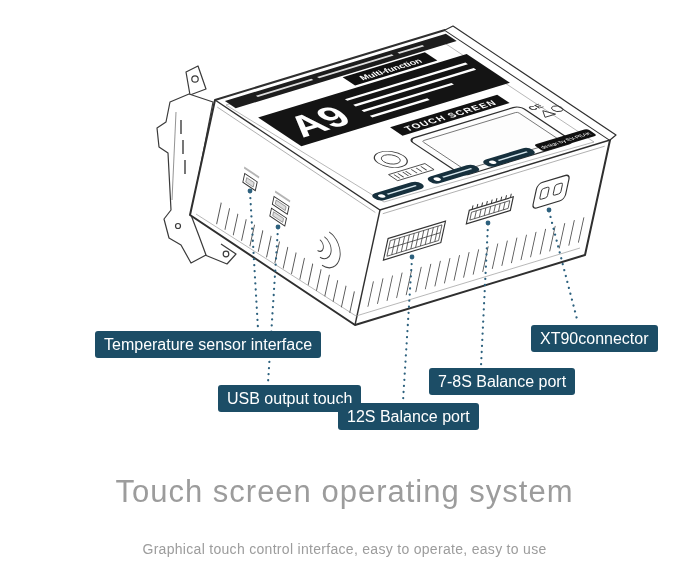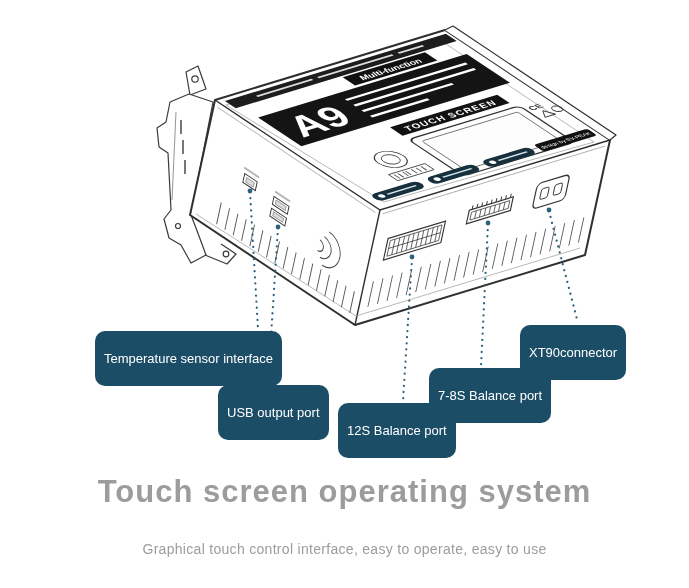--- a/index.html
+++ b/index.html
@@ -5,26 +5,26 @@
   html,body{margin:0;padding:0;background:#fff;}
   .canvas{
     position:relative;width:689px;height:588px;background:#ffffff;overflow:hidden;
     font-family:"Liberation Sans","DejaVu Sans",sans-serif;
   }
   .device-svg{position:absolute;left:0;top:0;}
   .callout{
     position:absolute;
     background:var(--callout-bg,#1c4d66);
     color:var(--callout-text,#ffffff);
-    font-size:13px;line-height:15px;
-    padding:20px 9px;border-radius:10px;white-space:nowrap;
+    font-size:16px;line-height:15px;
+    padding:6px 9px;border-radius:3px;white-space:nowrap;
   }
   .caption-title{
     position:absolute;left:0;top:474px;width:689px;text-align:center;
-    font-size:31px;font-weight:700;letter-spacing:1px;
+    font-size:31px;font-weight:400;letter-spacing:1px;
     color:var(--title-text,#9c9c9c);
   }
   .caption-subtitle{
     position:absolute;left:0;top:541px;width:689px;text-align:center;
     font-size:14px;font-weight:400;letter-spacing:0.3px;
     color:var(--subtitle-text,#9c9c9c);
   }
 </style>
 </head>
 <body>
@@ -168,21 +168,21 @@
     <g style="fill:var(--leader,#2d617e)">
       <circle cx="250" cy="191" r="2.4"></circle>
       <circle cx="278" cy="227" r="2.4"></circle>
       <circle cx="412" cy="257" r="2.4"></circle>
       <circle cx="488" cy="223" r="2.4"></circle>
       <circle cx="549" cy="210" r="2.4"></circle>
     </g>
   </svg>
 
   <div class="callout" style="left:95px;top:331px">Temperature sensor interface</div>
-  <div class="callout" style="left:218px;top:385px">USB output port</div>
+  <div class="callout" style="left:218px;top:385px">USB output touch</div>
   <div class="callout" style="left:338px;top:403px">12S Balance port</div>
   <div class="callout" style="left:429px;top:368px">7-8S Balance port</div>
-  <div class="callout" style="left:520px;top:325px">XT90connector</div>
+  <div class="callout" style="left:531px;top:325px">XT90connector</div>
 
   <div class="caption-title">Touch screen operating system</div>
   <div class="caption-subtitle">Graphical touch control interface, easy to operate, easy to use</div>
 
 </div>
 
 </body></html>

